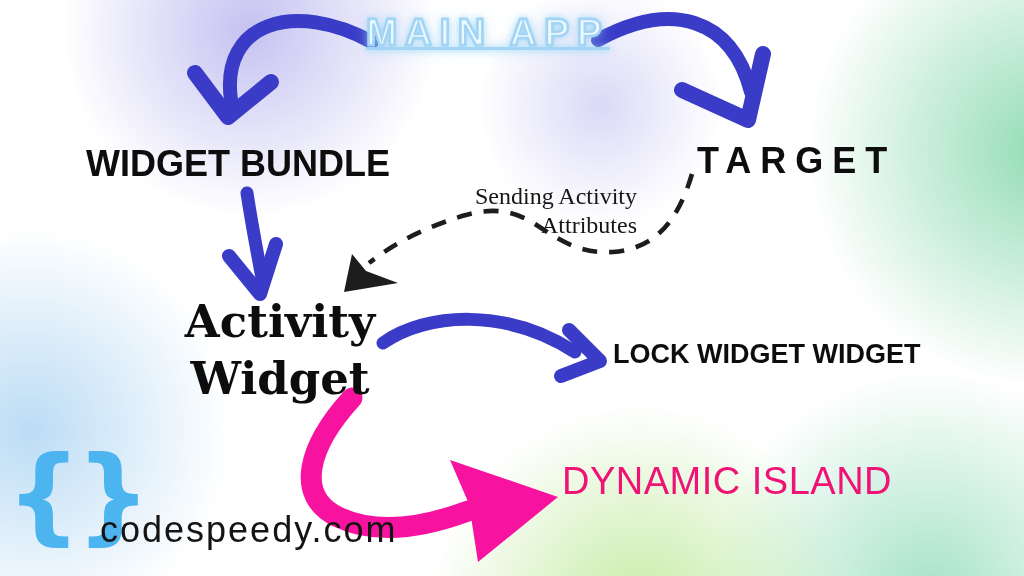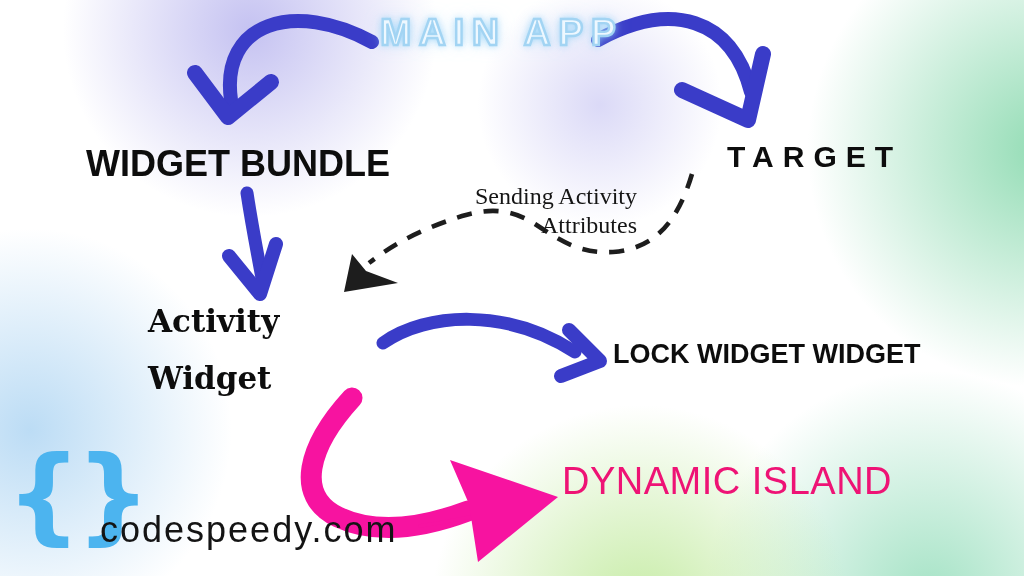--- a/index.html
+++ b/index.html
@@ -12,34 +12,35 @@
       radial-gradient(circle 330px at 1045px 150px,rgba(134,216,172,.90), rgba(134,216,172,0) 72%),
       radial-gradient(circle 280px at 30px 430px,  rgba(176,214,243,.85), rgba(176,214,243,0) 72%),
       radial-gradient(circle 300px at 640px 615px, rgba(187,232,148,.85), rgba(187,232,148,0) 70%),
       radial-gradient(circle 320px at 930px 595px, rgba(150,222,188,.85), rgba(150,222,188,0) 70%),
       #ffffff;
   }
   svg.arrows { position:absolute; left:0; top:0; z-index:1; }
   .label { position:absolute; z-index:2; color:#0d0d0d; }
 
   .main-app {
-    left:380px; top:12px; width:244px; text-align:center; white-space:nowrap;
+    left:366px; top:12px; width:244px; text-align:center; white-space:nowrap;
     font-size:37px; font-weight:bold; letter-spacing:8px;
     color:#eef8ff; -webkit-text-stroke:2.4px #a2d4f3;
     text-shadow:0 0 7px rgba(139,205,247,.95), 0 0 16px rgba(170,220,250,.65);
+    text-decoration:underline;
   }
   .widget-bundle { left:86px;  top:143px; font-size:36px; font-weight:700; white-space:nowrap; }
-  .target        { left:697px; top:140px; font-size:30px; font-weight:800; letter-spacing:9px; white-space:nowrap;margin-left:30px; }
+  .target        { left:697px; top:140px; font-size:36px; font-weight:800; letter-spacing:9px; white-space:nowrap; }
   .edge-label {
     left:393px; top:182px; width:244px; text-align:right;
     font-family:"Liberation Serif", serif; font-size:24px; line-height:29px; color:#151515;
   }
   .activity-widget {
-    left:148px; top:293px; width:264px; 
-    font-family:"DejaVu Serif", serif; font-weight:bold; font-size:31px; line-height:57px;
+    left:148px; top:293px; width:264px; text-align:center;
+    font-family:"DejaVu Serif", serif; font-weight:bold; font-size:45px; line-height:57px;
   }
   .lock-screen  { left:613px; top:339px; font-size:27px; font-weight:800; white-space:nowrap; }
   .dynamic-island { left:562px; top:460px; font-size:38px; font-weight:400; letter-spacing:.5px; color:#ee1375; white-space:nowrap; }
 
   .brand-braces {
     left:6px; top:426px; font-family:"DejaVu Sans", sans-serif; font-weight:bold;
     font-size:106px; line-height:1.3; letter-spacing:-6px; color:#4cb4ef;
   }
   .brand-site { left:100px; top:509px; font-size:36px; letter-spacing:2px; color:#141414; white-space:nowrap; }
 </style>

